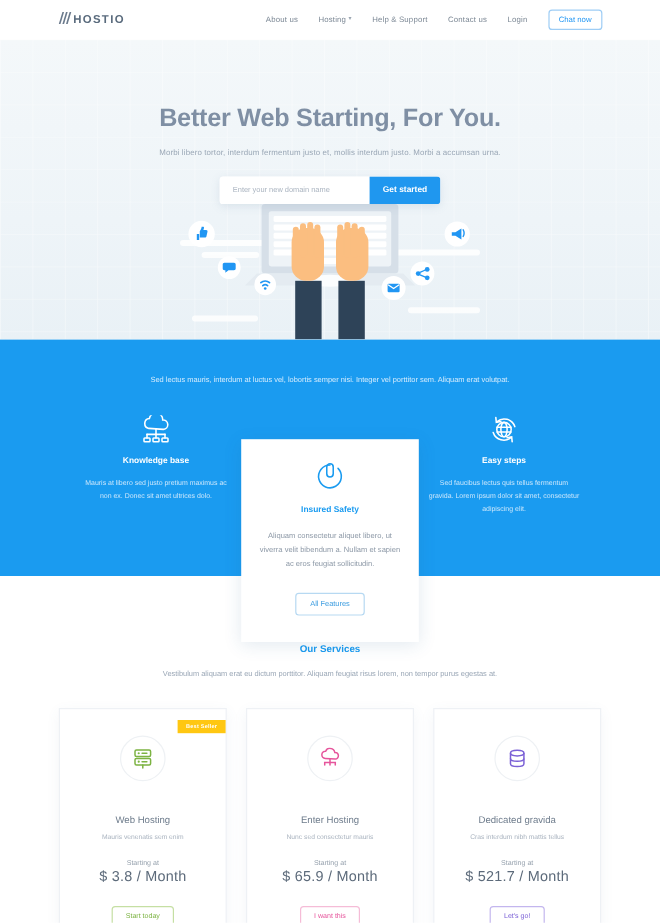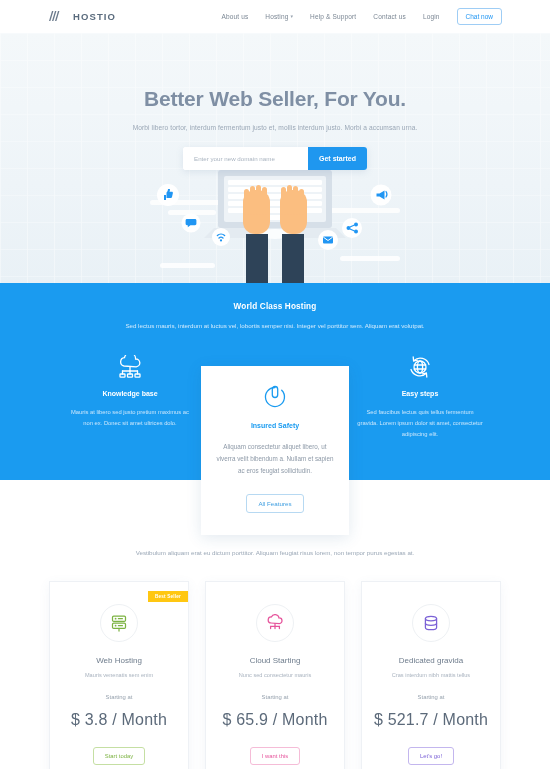--- a/index.html
+++ b/index.html
@@ -18,21 +18,21 @@
     background: #ffffff;
     display: flex;
     align-items: center;
     padding: 0 48px;
     position: relative;
     z-index: 20;
   }
   .logo {
     display: flex;
     align-items: center;
-    gap: 12px;
+    gap: 0;
   }
   .logo-mark { display: block; }
   .logo-text {
     font-size: 9.5px;
     font-weight: bold;
     letter-spacing: 1.1px;
     color: #5a6b7d;
   }
   .nav {
     margin-left: auto;
@@ -271,36 +271,36 @@
   .plan-ic {
     width: 38px; height: 38px;
     border-radius: 50%;
     border: 1px solid #eef1f4;
     margin: 4px auto 0;
     display: flex; align-items: center; justify-content: center;
   }
   .plan-name {
     font-size: 8px;
     color: #6e7c8c;
-    margin-top: 14px;
+    margin-top: 28px;
   }
   .plan-desc {
     font-size: 5.6px;
     color: #a9b3bf;
     margin-top: 7px;
   }
   .plan-start {
     font-size: 5.9px;
     color: #97a2ae;
     margin-top: 16px;
   }
   .plan-price {
-    font-size: 16px;
+    font-size: 12px;
     color: #5c6a7a;
-    margin-top: 11px;
+    margin-top: 0;
     letter-spacing: 0.2px;
   }
   .plan-btn {
     margin-top: 18px;
     display: inline-block;
     font-size: 5.9px;
     border-radius: 3px;
     padding: 5px 11px;
     background: #fff;
     cursor: pointer;
@@ -344,21 +344,21 @@
       <span>Login</span>
     </div>
     <button class="chat-btn">Chat now</button>
   </div>
 </div>
 
 <div class="hero">
   <div class="hero-pattern"></div>
 
   <div class="hero-inner">
-    <div class="hero-title">Better Web Seller, For You.</div>
+    <div class="hero-title">Better Web Starting, For You.</div>
     <div class="hero-sub">Morbi libero tortor, interdum fermentum justo et, mollis interdum justo. Morbi a accumsan urna.</div>
     <form class="search-form">
       <input class="search-input" type="text" placeholder="Enter your new domain name" style="">
       <button class="get-started">Get started</button>
     </form>
   </div>
 
   <svg class="illus" viewBox="0 0 550 115">
 
     <g fill="#ffffff" opacity="0.85">
@@ -435,21 +435,20 @@
     </g>
     <g>
       <circle cx="328" cy="72" r="10" fill="#ffffff"></circle>
       <rect x="323" y="68.5" width="10" height="7" rx="1" fill="#2196f3"></rect>
       <path d="M323.4 69.2l4.6 3.3 4.6-3.3" stroke="#ffffff" stroke-width="1" fill="none"></path>
     </g>
   </svg>
 </div>
 
 <div class="features">
-  <div class="feat-title">World Class Hosting</div>
   <div class="feat-sub">Sed lectus mauris, interdum at luctus vel, lobortis semper nisi. Integer vel porttitor sem. Aliquam erat volutpat.</div>
 
   <div class="feat-cols">
     <div class="feat-col">
       <div class="ic">
         <svg width="26" height="24" viewBox="0 0 26 24" fill="none" stroke="#ffffff" stroke-width="1.3" stroke-linecap="round">
           <path d="M7 11a4.2 4.2 0 0 1 .5-8.3A5.6 5.6 0 0 1 18.6 4a3.9 3.9 0 0 1 .6 7.8z"></path>
           <line x1="13" y1="12" x2="13" y2="16"></line>
           <line x1="5.5" y1="16" x2="20.5" y2="16"></line>
           <line x1="5.5" y1="16" x2="5.5" y2="19"></line>
@@ -491,20 +490,21 @@
         <rect x="9.3" y="1.5" width="5.4" height="11" rx="2.7"></rect>
       </svg>
     </div>
     <div class="cc-name">Insured Safety</div>
     <div class="cc-text">Aliquam consectetur aliquet libero, ut viverra velit bibendum a. Nullam et sapien ac eros feugiat sollicitudin.</div>
     <button class="cc-btn">All Features</button>
   </div>
 </div>
 
 <div class="services">
+  <div class="srv-title">Our Services</div>
   <div class="srv-sub">Vestibulum aliquam erat eu dictum porttitor. Aliquam feugiat risus lorem, non tempor purus egestas at.</div>
 
   <div class="plans">
 
     <div class="plan">
       <div class="badge">Best Seller</div>
       <div class="plan-ic">
         <svg width="18" height="18" viewBox="0 0 18 18" fill="none" stroke="#7cb342" stroke-width="1.25" stroke-linecap="round">
           <rect x="2.5" y="2" width="13" height="5.4" rx="1.2"></rect>
           <rect x="2.5" y="9" width="13" height="5.4" rx="1.2"></rect>
@@ -526,21 +526,21 @@
       <div class="plan-ic">
         <svg width="18" height="18" viewBox="0 0 18 18" fill="none" stroke="#e6559c" stroke-width="1.25" stroke-linecap="round">
           <path d="M5 9a3 3 0 0 1 .4-6A4 4 0 0 1 13 4a2.8 2.8 0 0 1 .4 5.6z"></path>
           <line x1="9" y1="9.6" x2="9" y2="12.4"></line>
           <line x1="4.6" y1="12.4" x2="13.4" y2="12.4"></line>
           <line x1="4.6" y1="12.4" x2="4.6" y2="14.6"></line>
           <line x1="13.4" y1="12.4" x2="13.4" y2="14.6"></line>
           <line x1="9" y1="12.4" x2="9" y2="14.6"></line>
         </svg>
       </div>
-      <div class="plan-name">Cloud Starting</div>
+      <div class="plan-name">Enter Hosting</div>
       <div class="plan-desc">Nunc sed consectetur mauris</div>
       <div class="plan-start">Starting at</div>
       <div class="plan-price">$ 65.9 / Month</div>
       <button class="plan-btn b-pink">I want this</button>
     </div>
 
     <div class="plan">
       <div class="plan-ic">
         <svg width="18" height="18" viewBox="0 0 18 18" fill="none" stroke="#7b61d6" stroke-width="1.25">
           <ellipse cx="9" cy="4.6" rx="5.6" ry="2.3"></ellipse>

